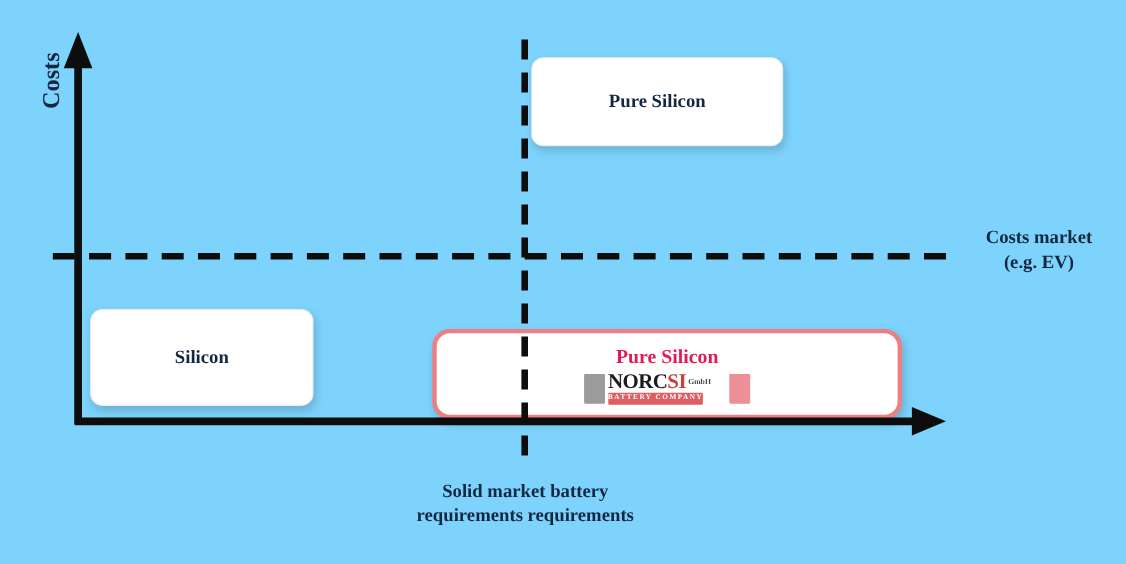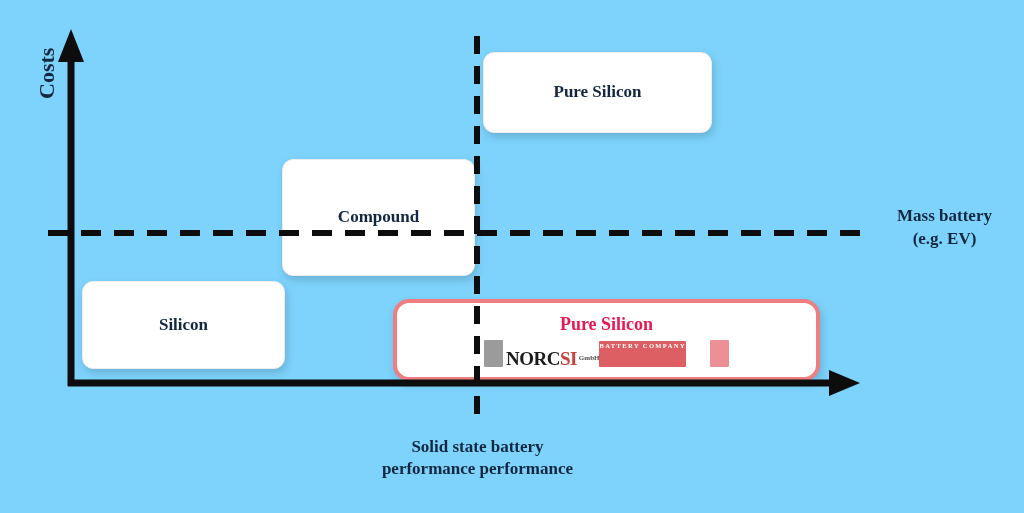--- a/index.html
+++ b/index.html
@@ -47,21 +47,21 @@
     box-sizing: border-box;
     gap: 3px;
     z-index: 2;
   }
   .norcsi-title { color: #e51a54; font-size: 18px; font-weight: bold; }
   
   .logo { display: flex; align-items: stretch; gap: 3px; height: 27px; }
   .logo-square { width: 19px; border-radius: 1px; }
   .logo-square.gray { background: #9b9b9b; }
   .logo-square.pink { background: #ec8f97; margin-left: 5px; }
-  .logo-mid { display: flex; flex-direction: row; justify-content: flex-start; }
+  .logo-mid { display: flex; flex-direction: column; justify-content: center; }
   .logo-name {
     display: flex; align-items: flex-end;
     font-weight: 800; font-size: 19px; line-height: 17px; letter-spacing: -0.5px;
   }
   .logo-name .nm-black { color: #1c1c1c; }
   .logo-name .nm-red   { color: #c8423c; }
   .logo-name .nm-gmbh  { color: #4a4a4a; font-size: 7px; font-weight: bold; letter-spacing: 0; margin-left: 2px; }
   .logo-banner {
     background: #dd5f63; color: #ffffff;
     font-size: 6.5px; font-weight: bold; letter-spacing: 1.4px;
@@ -92,23 +92,20 @@
     <line x1="68" y1="383" x2="838" y2="383" stroke="#0d0d0d" stroke-width="7"></line>
     <polygon points="860,383 829,370 829,396" fill="#0d0d0d"></polygon>
     <line x1="48" y1="233" x2="866" y2="233" stroke="#0d0d0d" stroke-width="6" stroke-dasharray="20 13"></line>
     <line x1="477" y1="36" x2="477" y2="420" stroke="#0d0d0d" stroke-width="6" stroke-dasharray="18 12"></line>
   </svg>
 
   <div class="item-box box-competitors">
     <span>Pure Silicon</span>
   </div>
 
-  <div class="item-box box-compound">
-    <span>Compound</span>
-  </div>
 
   <div class="item-box box-graphite">
     <span>Silicon</span>
   </div>
 
   <div class="item-box box-norcsi">
     <span class="norcsi-title">Pure Silicon</span>
     <div class="logo">
       <div class="logo-square gray"></div>
       <div class="logo-mid">
@@ -119,22 +116,22 @@
         </div>
         <div class="logo-banner">BATTERY COMPANY</div>
       </div>
       <div class="logo-square pink"></div>
     </div>
   </div>
 
   <div class="txt costs-label">Costs</div>
 
   <div class="txt mass-market-note">
-    <div>Mass battery</div>
+    <div>Costs market</div>
     <div>(e.g. EV)</div>
   </div>
 
   <div class="txt solid-state-note">
-    <div>Solid state battery</div>
-    <div>performance performance</div>
+    <div>Solid market battery</div>
+    <div>requirements requirements</div>
   </div>
 
 </div>
 
 </body></html>

